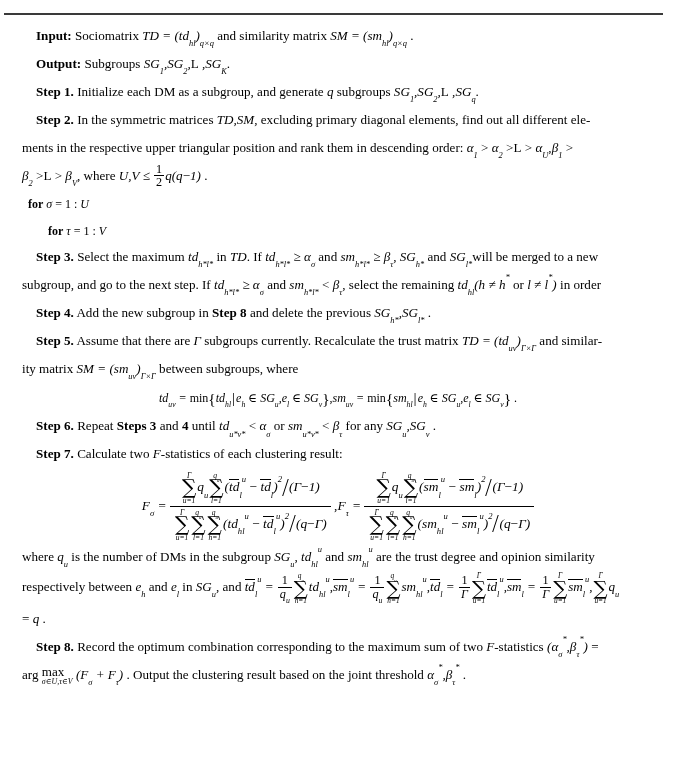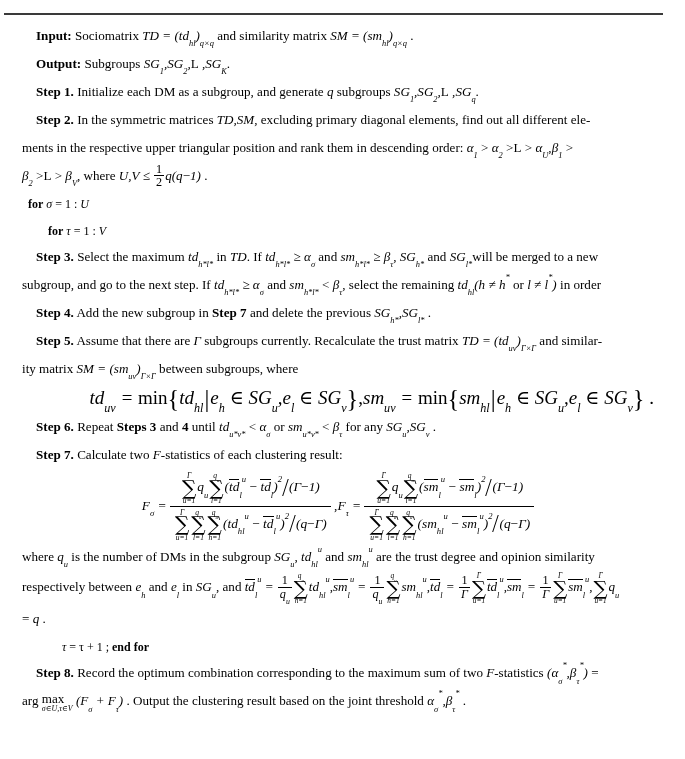--- a/index.html
+++ b/index.html
@@ -117,22 +117,22 @@
     text-align: center;
     line-height: 1;
     margin: 0 1px;
     font-style: normal;
   }
   .sum .top { display: block; font-size: 0.56em; font-style: italic; line-height: 1; }
   .sum .sig { display: block; font-size: 1.5em; line-height: 0.88; font-family: "DejaVu Serif", serif; }
   .sum .bot { display: block; font-size: 0.56em; font-style: italic; line-height: 1; }
 
   .display {
-    text-align: right;
-    font-size: 19px;
+    text-align: center;
+    font-size: 12px;
     line-height: 26px;
     margin: 2px 0 2px 0;
   }
   .display-big {
     text-align: center;
     font-size: 13.4px;
     margin: 4px 0 3px 0;
   }
 
   .forline {
@@ -232,21 +232,21 @@
       <span class="math nb"><span>td</span><sub><span>h</span><span>*</span><span>l</span><span>*</span></sub> <span class="up">≥</span> <span>α</span><sub><span>σ</span></sub></span>
       <span>and</span>
       <span class="math nb"><span>sm</span><sub><span>h</span><span>*</span><span>l</span><span>*</span></sub> <span class="up">&lt;</span> <span>β</span><sub><span>τ</span></sub></span><span>, select the remaining</span>
       <span class="math nb"><span>td</span><sub><span>h</span><span>l</span></sub>(<span>h</span> <span class="up">≠</span> <span>h</span><sup><span>*</span></sup> <span class="up">or</span> <span>l</span> <span class="up">≠</span> <span>l</span><sup><span>*</span></sup>)</span>
       <span>in order</span>
     </p>
 
     <p class="para ind">
       <span class="lbl">Step 4.</span>
       <span>Add the new subgroup in</span>
-      <span class="lbl">Step 7</span>
+      <span class="lbl">Step 8</span>
       <span>and delete the previous</span>
       <span class="math nb"><span>SG</span><sub><span>h</span><span>*</span></sub>,<span>SG</span><sub><span>l</span><span>*</span></sub></span>
       <span>.</span>
     </p>
 
     <p class="para ind">
       <span class="lbl">Step 5.</span>
       <span>Assume that there are</span>
       <span class="math">Γ</span>
       <span>subgroups currently. Recalculate the trust matrix</span>
@@ -326,24 +326,20 @@
       <span>in</span>
       <span class="math nb"><span>SG</span><sub><span>u</span></sub></span><span>, and</span>
       <span class="math nb"><span class="ovl"><span>td</span></span><sub><span>l</span></sub><sup><span>u</span></sup> = <span class="frac"><span class="num up">1</span><span class="den"><span>q</span><sub><span>u</span></sub></span></span><span class="sum"><span class="top"><span>q</span><sub><span>u</span></sub></span><span class="sig">∑</span><span class="bot"><span>h</span>=1</span></span><span>td</span><sub><span>h</span><span>l</span></sub><sup><span>u</span></sup></span><span>,</span><span class="math nb"><span class="ovl"><span>sm</span></span><sub><span>l</span></sub><sup><span>u</span></sup> = <span class="frac"><span class="num up">1</span><span class="den"><span>q</span><sub><span>u</span></sub></span></span><span class="sum"><span class="top"><span>q</span><sub><span>u</span></sub></span><span class="sig">∑</span><span class="bot"><span>h</span>=1</span></span><span>sm</span><sub><span>h</span><span>l</span></sub><sup><span>u</span></sup></span><span>,</span><span class="math nb"><span class="ovl"><span>td</span></span><sub><span>l</span></sub> = <span class="frac"><span class="num up">1</span><span class="den"><span>Γ</span></span></span><span class="sum"><span class="top">Γ</span><span class="sig">∑</span><span class="bot"><span>u</span>=1</span></span><span class="ovl"><span>td</span></span><sub><span>l</span></sub><sup><span>u</span></sup></span><span>,</span><span class="math nb"><span class="ovl"><span>sm</span></span><sub><span>l</span></sub> = <span class="frac"><span class="num up">1</span><span class="den"><span>Γ</span></span></span><span class="sum"><span class="top">Γ</span><span class="sig">∑</span><span class="bot"><span>u</span>=1</span></span><span class="ovl"><span>sm</span></span><sub><span>l</span></sub><sup><span>u</span></sup></span><span>,</span><span class="math nb"><span class="sum"><span class="top">Γ</span><span class="sig">∑</span><span class="bot"><span>u</span>=1</span></span><span>q</span><sub><span>u</span></sub></span>
     </p>
 
     <p class="para noind">
       <span class="math nb"><span class="up">=</span> <span>q</span></span>
       <span>.</span>
     </p>
 
-    <p class="forline in3">
-      <span class="math nb"><span>τ</span> <span class="up">= τ + 1 ;</span></span>
-      <span class="lbl">end for</span>
-    </p>
 
     <p class="para ind">
       <span class="lbl">Step 8.</span>
       <span>Record the optimum combination corresponding to the maximum sum of two</span>
       <span class="math">F</span><span>-statistics</span>
       <span class="math nb">(<span>α</span><sub><span>σ</span></sub><sup><span>*</span></sup>,<span>β</span><sub><span>τ</span></sub><sup><span>*</span></sup>)</span>
       <span>=</span>
     </p>
     <p class="para noind">
       <span>arg</span>

